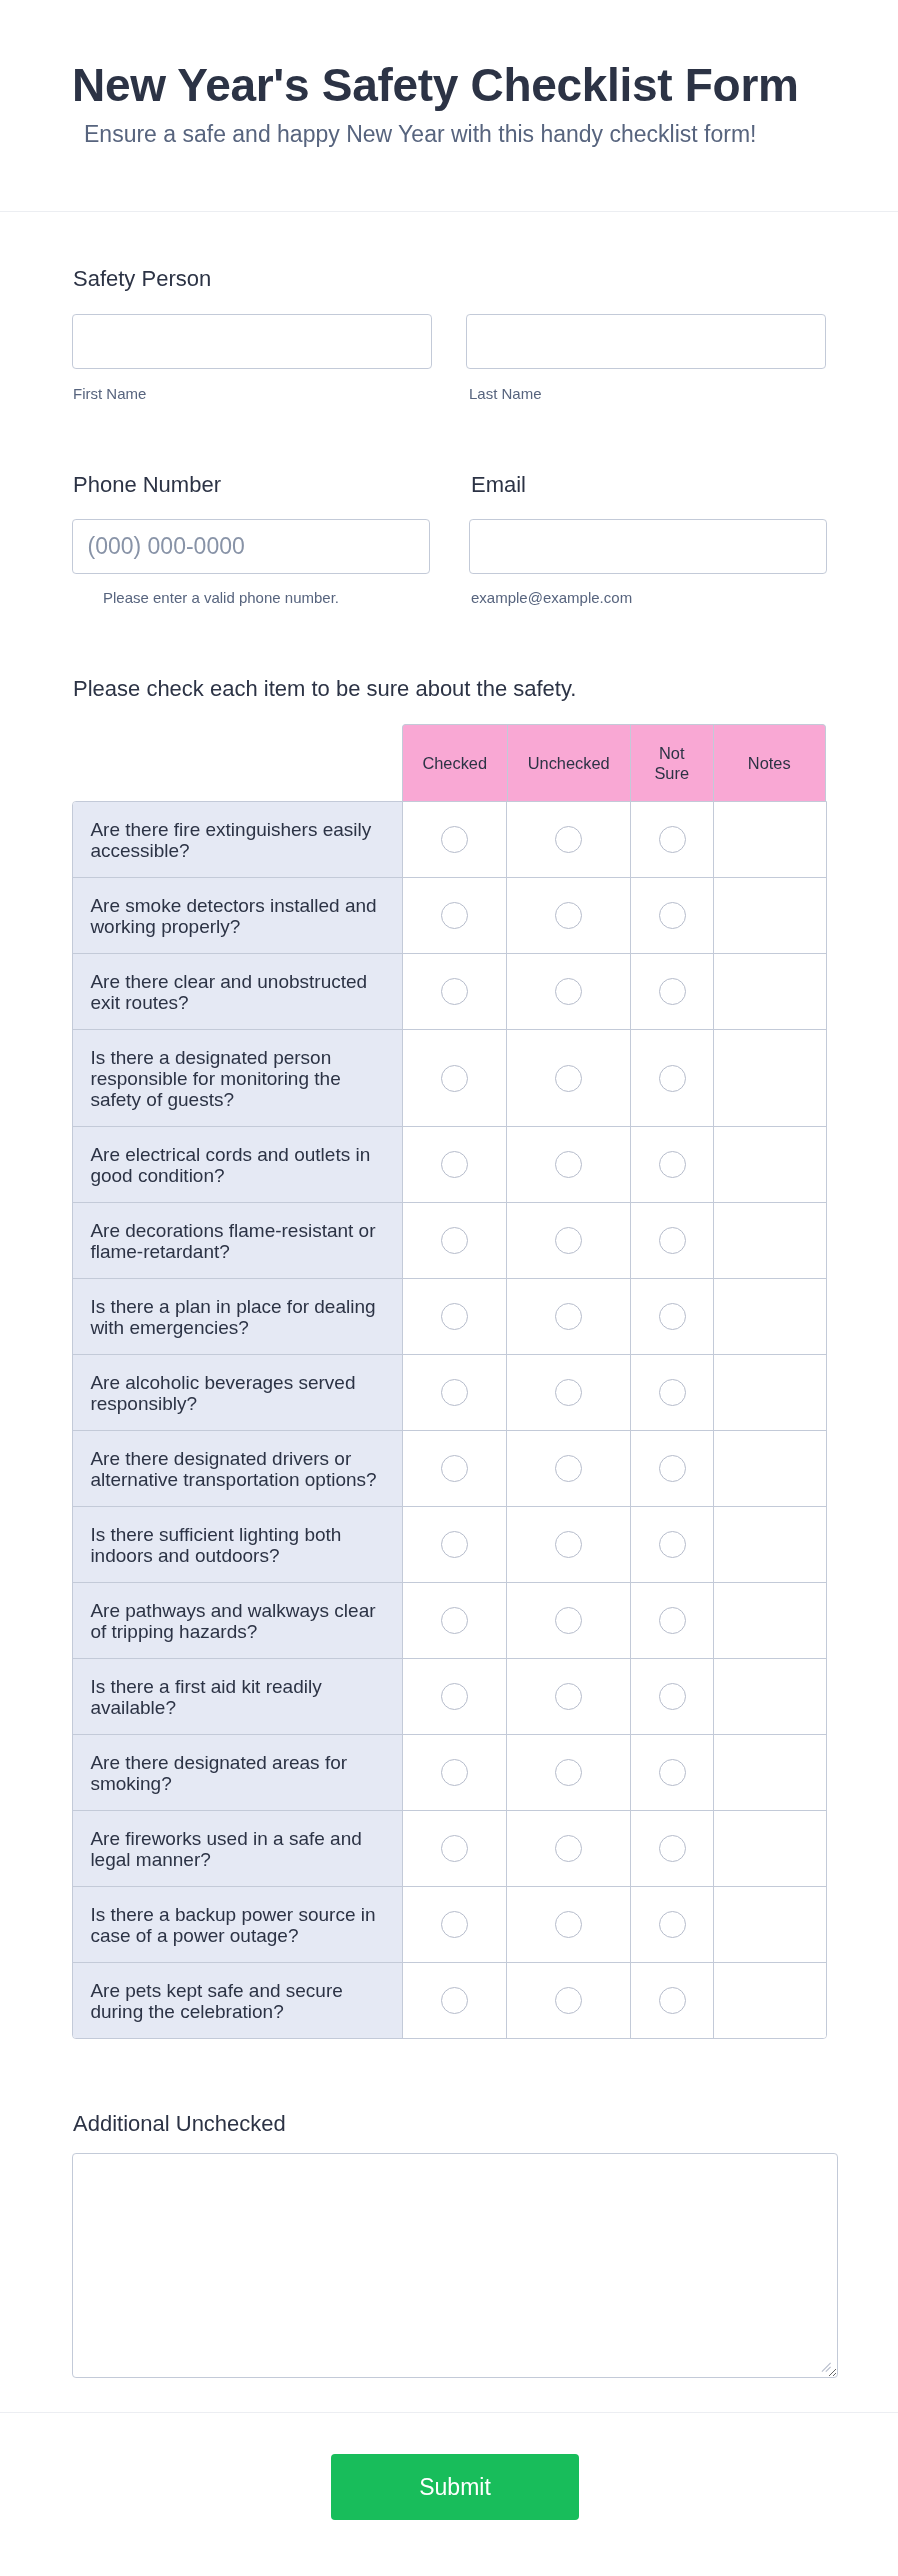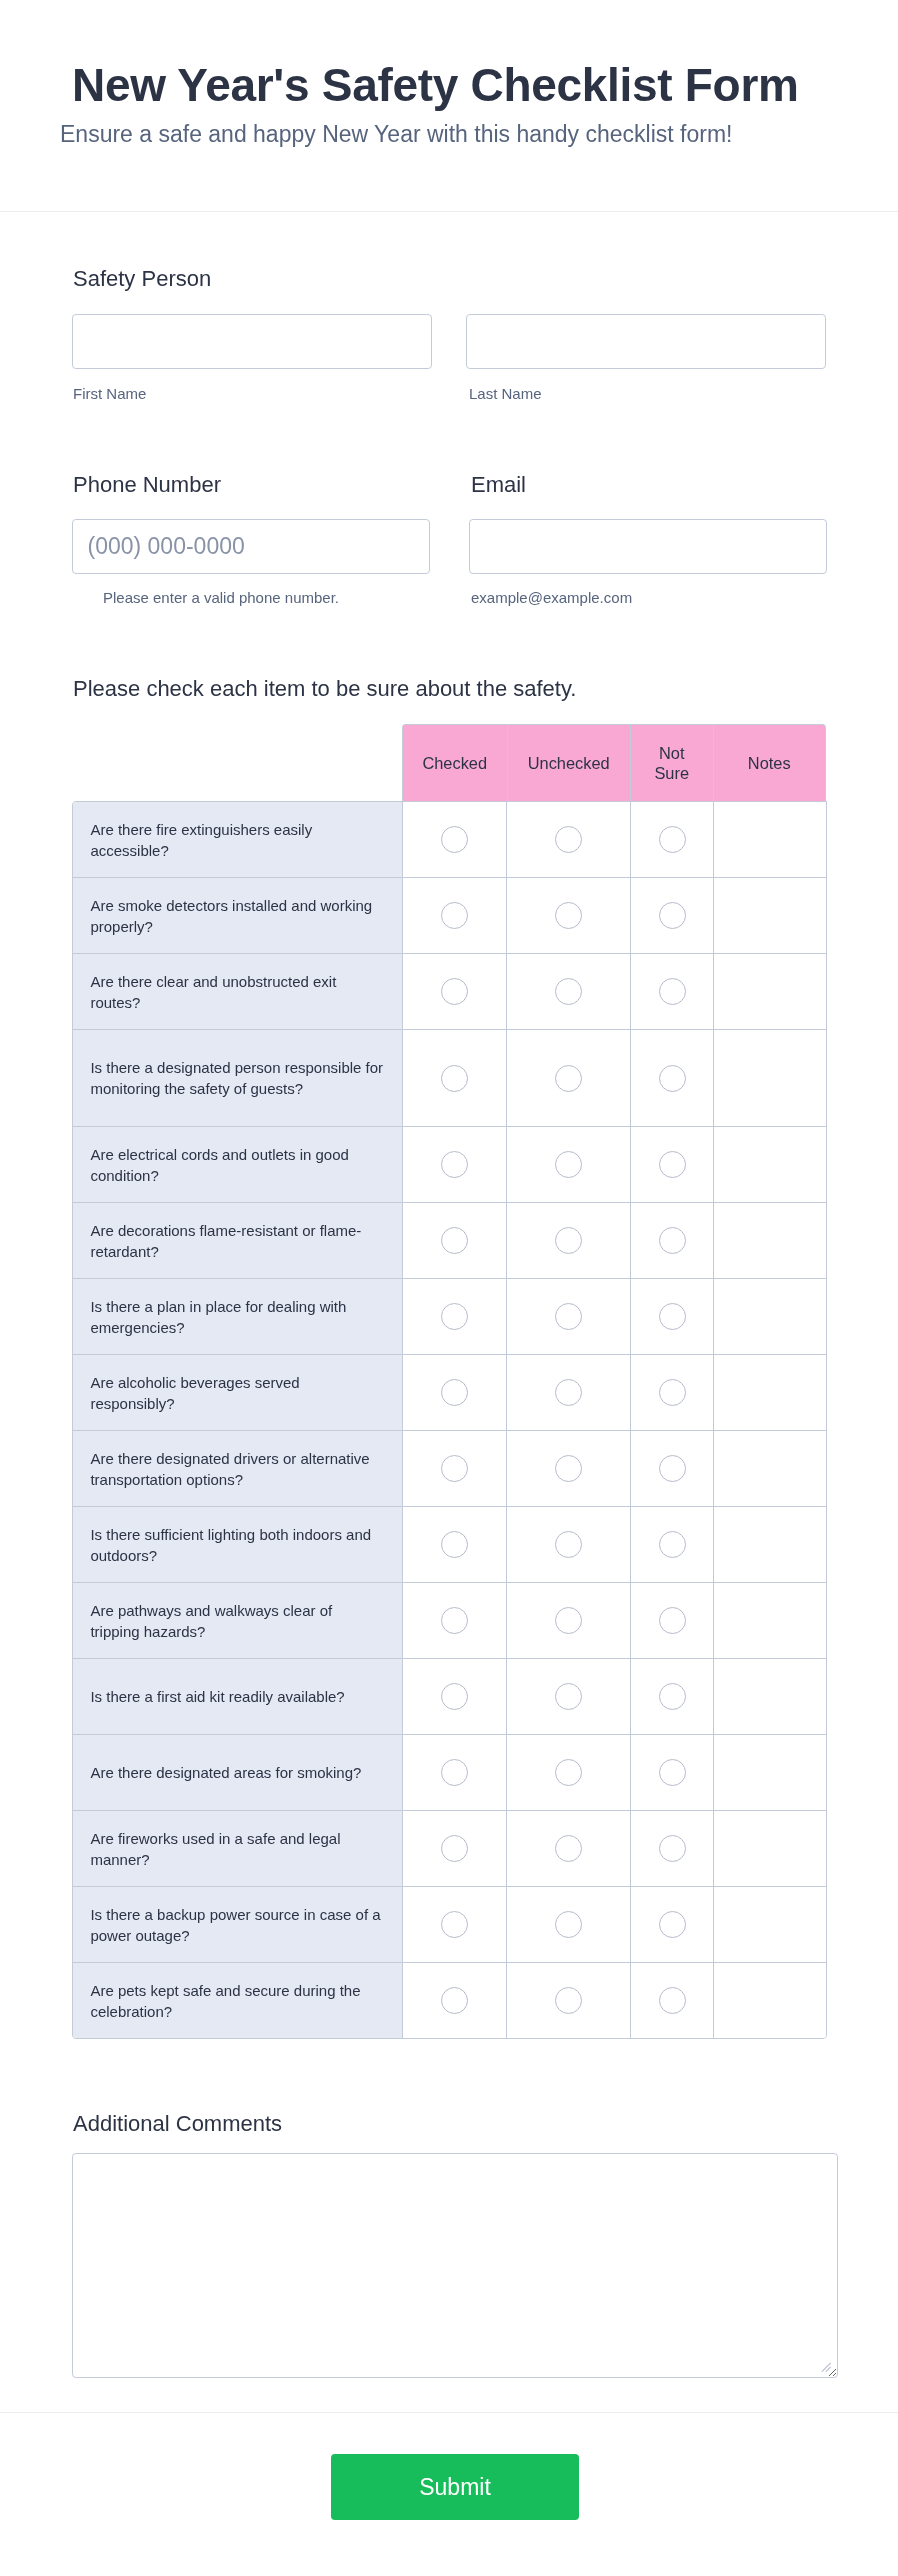--- a/index.html
+++ b/index.html
@@ -1,41 +1,41 @@
 <!DOCTYPE html>
 <html><head>
 <meta charset="utf-8">
 <style>
   * { box-sizing: border-box; margin: 0; padding: 0; }
   html, body { width: 899px; background: #ffffff; }
   body { font-family: "Liberation Sans", "DejaVu Sans", sans-serif; color: #2c3345; position: relative; height: 2576px; overflow: hidden; }
 
   .header { position: absolute; left: 0; top: 0; width: 899px; height: 212px; border-bottom: 1px solid #eceef2; }
   .form-title { position: absolute; left: 72px; top: 58px; font-size: 46px; font-weight: bold; color: #2c3345; letter-spacing: -0.3px; white-space: nowrap; }
-  .form-subtitle { position: absolute; left: 60px; top: 121px; font-size: 23px; color: #57647e; white-space: nowrap; }
+  .form-subtitle { position: absolute; left: 84px; top: 121px; font-size: 23px; color: #57647e; white-space: nowrap; }
 
   .label { position: absolute; font-size: 22px; color: #2c3345; white-space: nowrap; }
   .sublabel { position: absolute; font-size: 15px; color: #57647e; white-space: nowrap; }
 
   .input { position: absolute; height: 55px; border: 1px solid #c3cad8; border-radius: 3.9px; background: #fff;
            font-family: "Liberation Sans", sans-serif; font-size: 23px; color: #404040; padding: 0 14.5px; outline: none; }
   .input::placeholder { color: #8893a7; }
 
   .matrix { position: absolute; left: 72px; top: 724px; width: 755px; }
   .m-header { position: absolute; left: 330px; top: 0; height: 77px; width: 424px; display: flex;
               background: #f9a8d4; border: 1px solid #c3cad8; border-bottom: none; border-radius: 3.9px 3.9px 0 0; overflow: hidden; }
   .m-hcell { display: flex; align-items: center; justify-content: center; text-align: center; font-size: 16.4px; color: #2c3345;
              border-right: 1px solid #c3cad8; line-height: 20px; }
   .m-hcell:last-child { border-right: none; }
   .m-body { position: absolute; left: 0; top: 77px; width: 755px; border: 1px solid #c3cad8; border-radius: 3.9px 0 3.9px 3.9px; overflow: hidden; }
   .m-row { display: flex; border-bottom: 1px solid #c3cad8; height: 76px; }
   .m-row.tall { height: 97px; }
   .m-row:last-child { border-bottom: none; height: 75px; }
   .m-q { width: 330px; background: #e5e9f4; border-right: 1px solid #c3cad8; display: flex; align-items: center;
-         padding: 0 17.4px 0 17.4px; font-size: 15px; line-height: 21px; color: #2c3345; }
+         padding: 0 17.4px 0 17.4px; font-size: 19px; line-height: 21px; color: #2c3345; }
   .m-cell { display: flex; align-items: center; justify-content: center; border-right: 1px solid #c3cad8; background: #fff; }
   .m-cell:last-child { border-right: none; }
   .radio { width: 27px; height: 27px; border: 1.4px solid #b6bccb; border-radius: 50%; background: #fff; cursor: pointer; }
   .c1 { width: 105px; } .c2 { width: 124px; } .c3 { width: 83px; } .c4 { width: 112px; }
 
   .textarea { position: absolute; left: 72px; top: 2153px; width: 766px; height: 225px; border: 1px solid #c3cad8; border-radius: 3.9px; background: #fff; resize: both; }
   .resize-grip { position: absolute; left: 820px; top: 2361px; width: 11.6px; height: 11.6px; }
 
   .footer-sep { position: absolute; left: 0; top: 2412px; width: 899px; height: 1px; background: #eceef2; }
   .submit { position: absolute; left: 331px; top: 2454px; width: 248px; height: 66px; background: #18bd5b; border-radius: 3.9px;
@@ -279,21 +279,21 @@
           <div class="radio"></div>
         </div>
         <div class="m-cell c3">
           <div class="radio"></div>
         </div>
         <div class="m-cell c4"></div>
       </div>
     </div>
 </div>
 
-<div class="label" style="left:73px; top:2111px;">Additional Comments</div>
+<div class="label" style="left:73px; top:2111px;">Additional Unchecked</div>
 <textarea class="textarea" style=""></textarea>
 <svg class="resize-grip" viewBox="0 0 12 12">
   <line x1="2" y1="11" x2="11" y2="2" stroke="#b6bccb" stroke-width="1.2"></line>
   <line x1="6" y1="11" x2="11" y2="6" stroke="#b6bccb" stroke-width="1.2"></line>
 </svg>
 
 <div class="footer-sep"></div>
 <button class="submit">Submit</button>
 
 

